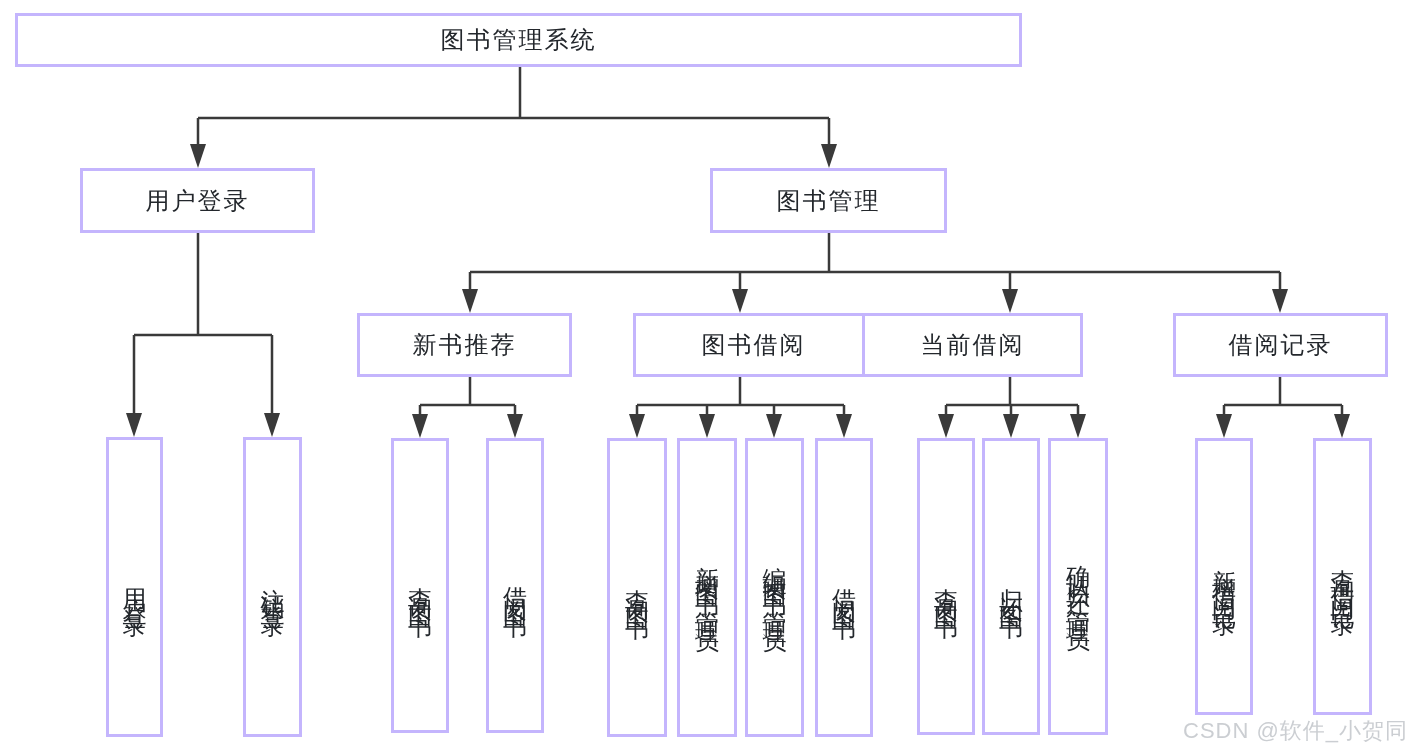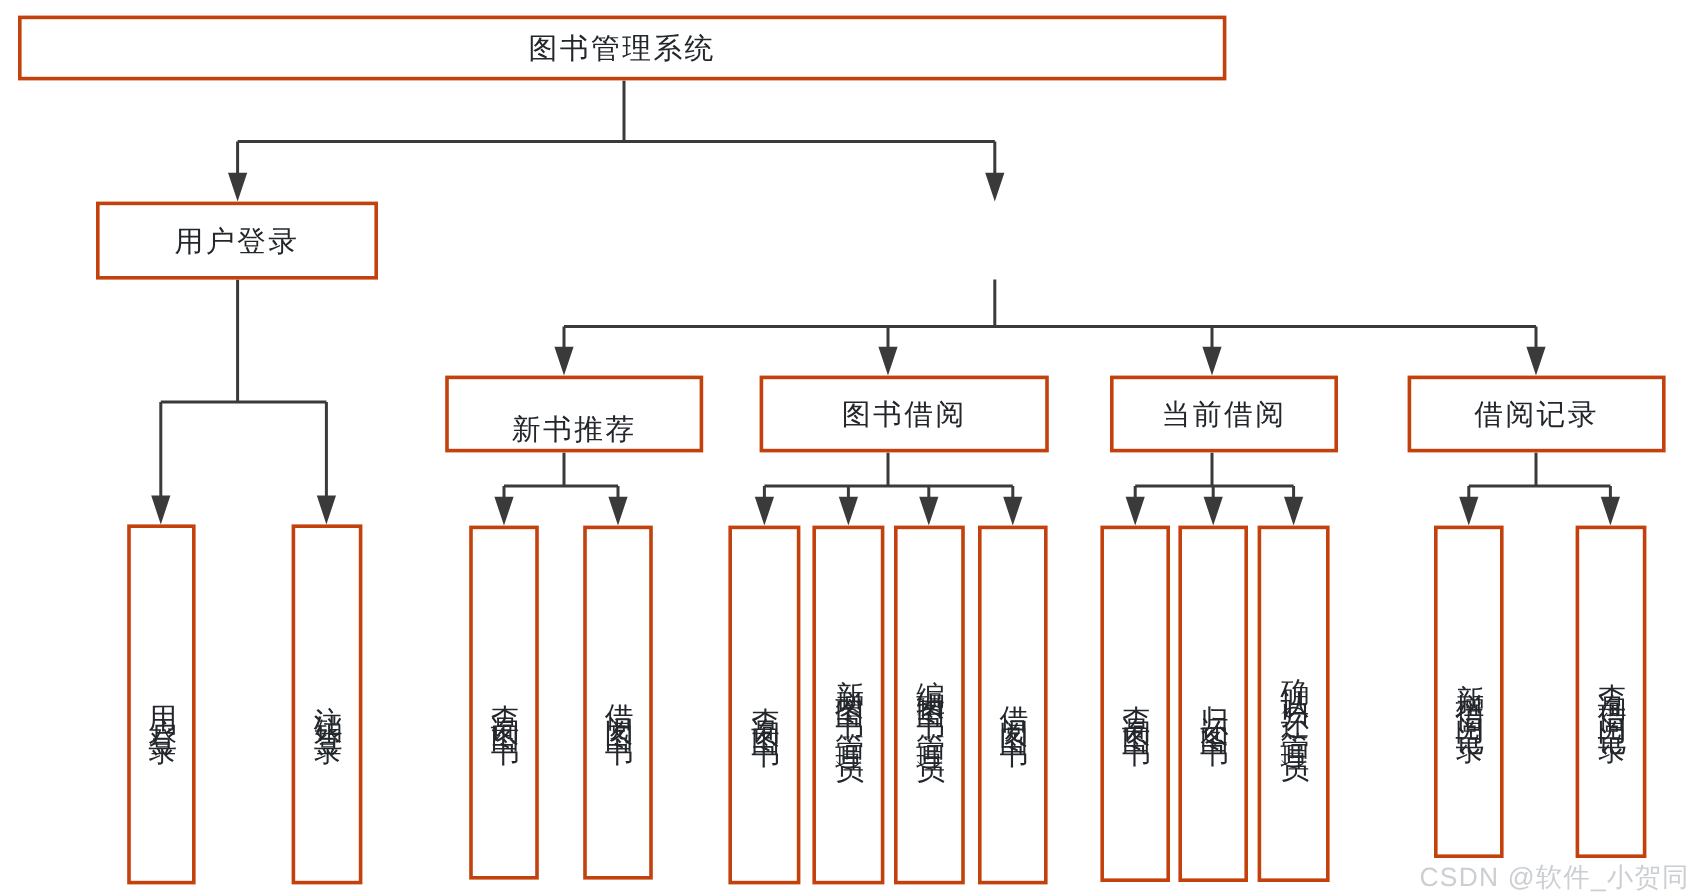--- a/index.html
+++ b/index.html
@@ -3,21 +3,21 @@
 <meta charset="utf-8">
 <style>
   html,body{margin:0;padding:0;background:#ffffff;}
   .canvas{
     position:relative;width:1405px;height:747px;background:#ffffff;overflow:hidden;
     font-family:"Liberation Sans","DejaVu Sans",sans-serif;
   }
   .wires{position:absolute;left:0;top:0;width:1405px;height:747px;}
   .node{
     position:absolute;box-sizing:border-box;background:#ffffff;
-    border:3px solid #c2410c;
+    border:3px solid #c4b5fd;
     display:flex;align-items:center;justify-content:center;
     font-size:24px;color:#23272c;letter-spacing:2px;
     white-space:nowrap;z-index:2;
   }
   .node.v span{
     writing-mode:vertical-rl;text-orientation:mixed;
     line-height:1;letter-spacing:9px;
   }
   .watermark{
     position:absolute;left:1183px;top:716px;z-index:5;
@@ -47,28 +47,31 @@
          M1216 414h16l-8 24z M1334 414h16l-8 24z" fill="#3a3a3a" stroke="none"></path>
   </svg>
 
   <div class="node" style="left:15px;top:13px;width:1007px;height:54px;">
     <span>图书管理系统</span>
   </div>
 
   <div class="node" style="left:80px;top:168px;width:235px;height:65px;">
     <span>用户登录</span>
   </div>
+  <div class="node" style="left:710px;top:168px;width:237px;height:65px;">
+    <span>图书管理</span>
+  </div>
 
-  <div class="node" style="left:371px;top:313px;width:215px;height:64px;align-items:flex-end;">
+  <div class="node" style="left:357px;top:313px;width:215px;height:64px;">
     <span>新书推荐</span>
   </div>
   <div class="node" style="left:633px;top:313px;width:241px;height:64px;">
     <span>图书借阅</span>
   </div>
-  <div class="node" style="left:925px;top:313px;width:190px;height:64px;">
+  <div class="node" style="left:862px;top:313px;width:221px;height:64px;">
     <span>当前借阅</span>
   </div>
   <div class="node" style="left:1173px;top:313px;width:215px;height:64px;">
     <span>借阅记录</span>
   </div>
 
   <div class="node v" style="left:106px;top:437px;width:57px;height:300px;">
     <span>用户登录</span>
   </div>
   <div class="node v" style="left:243px;top:437px;width:59px;height:300px;">

